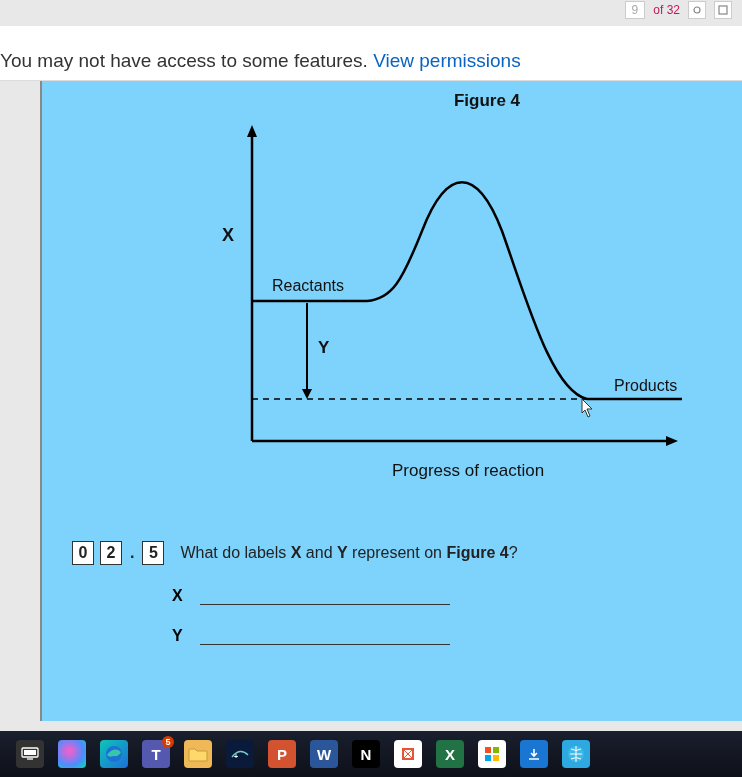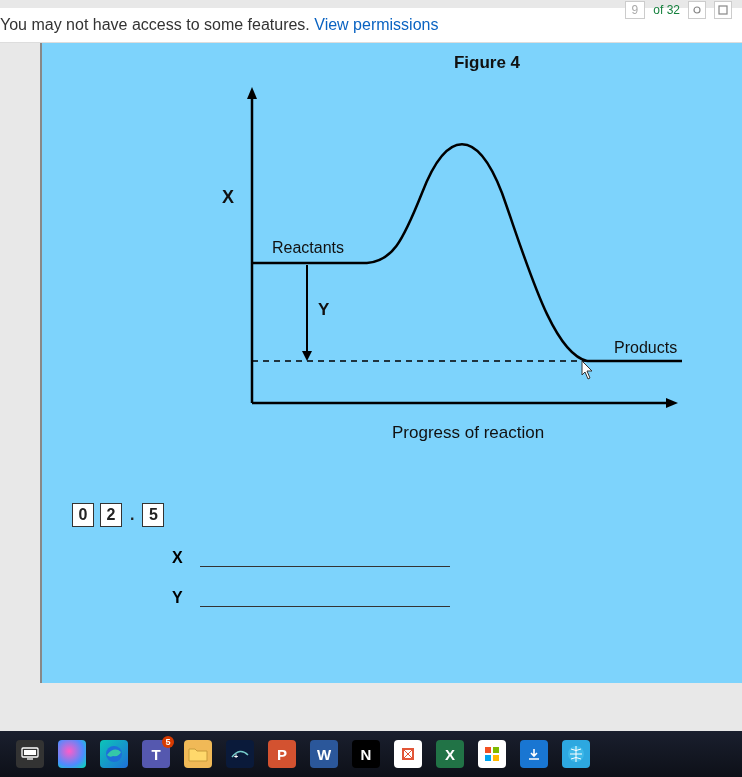--- a/index.html
+++ b/index.html
@@ -15,29 +15,29 @@
       position: absolute;
       top: 0; right: 10px;
       height: 20px;
       display: flex;
       gap: 8px;
       align-items: center;
       font-size: 12px;
       color: #555;
     }
     .top-frag .page { border: 1px solid #ccc; padding: 1px 6px; background:#fff; color:#aaa;}
-    .top-frag .of { color:#15803d; }
+    .top-frag .of { color:#be185d; }
     .top-frag .ic { width:18px; height:18px; border:1px solid #ccc; background:#fff; display:flex; align-items:center; justify-content:center;}
     .notice {
       background: #fff;
-      padding: 8px 0 8px 0;
-      font-size: 16px;
+      padding: 24px 0 8px 0;
+      font-size: 19px;
       color: #333;
       border-bottom: 1px solid #ddd;
-      margin-top: 8px;
+      margin-top: 26px;
     }
     .notice a { color: #0a63c2; text-decoration: none; }
     .doc {
       background: #7dd3fc;
       margin: 0 0 0 40px;
       border-left: 2px solid #888;
       padding: 10px 20px 30px 20px;
       min-height: 640px;
       position: relative;
     }
@@ -169,20 +169,21 @@
 
       <text x="200" y="355" font-size="17" fill="#111">Progress of reaction</text>
     </svg>
   </div>
 
   <div class="qrow">
     <span class="qbox">0</span>
     <span class="qbox">2</span>
     <span class="qdot">.</span>
     <span class="qbox">5</span>
+    <span class="qtext">What do labels <b>X</b> and <b>Y</b> represent on <b>Figure 4</b>?</span>
   </div>
 
   <div class="ansrow">
     <span class="lab">X</span>
     <span class="line"></span>
   </div>
   <div class="ansrow">
     <span class="lab">Y</span>
     <span class="line"></span>
   </div>

